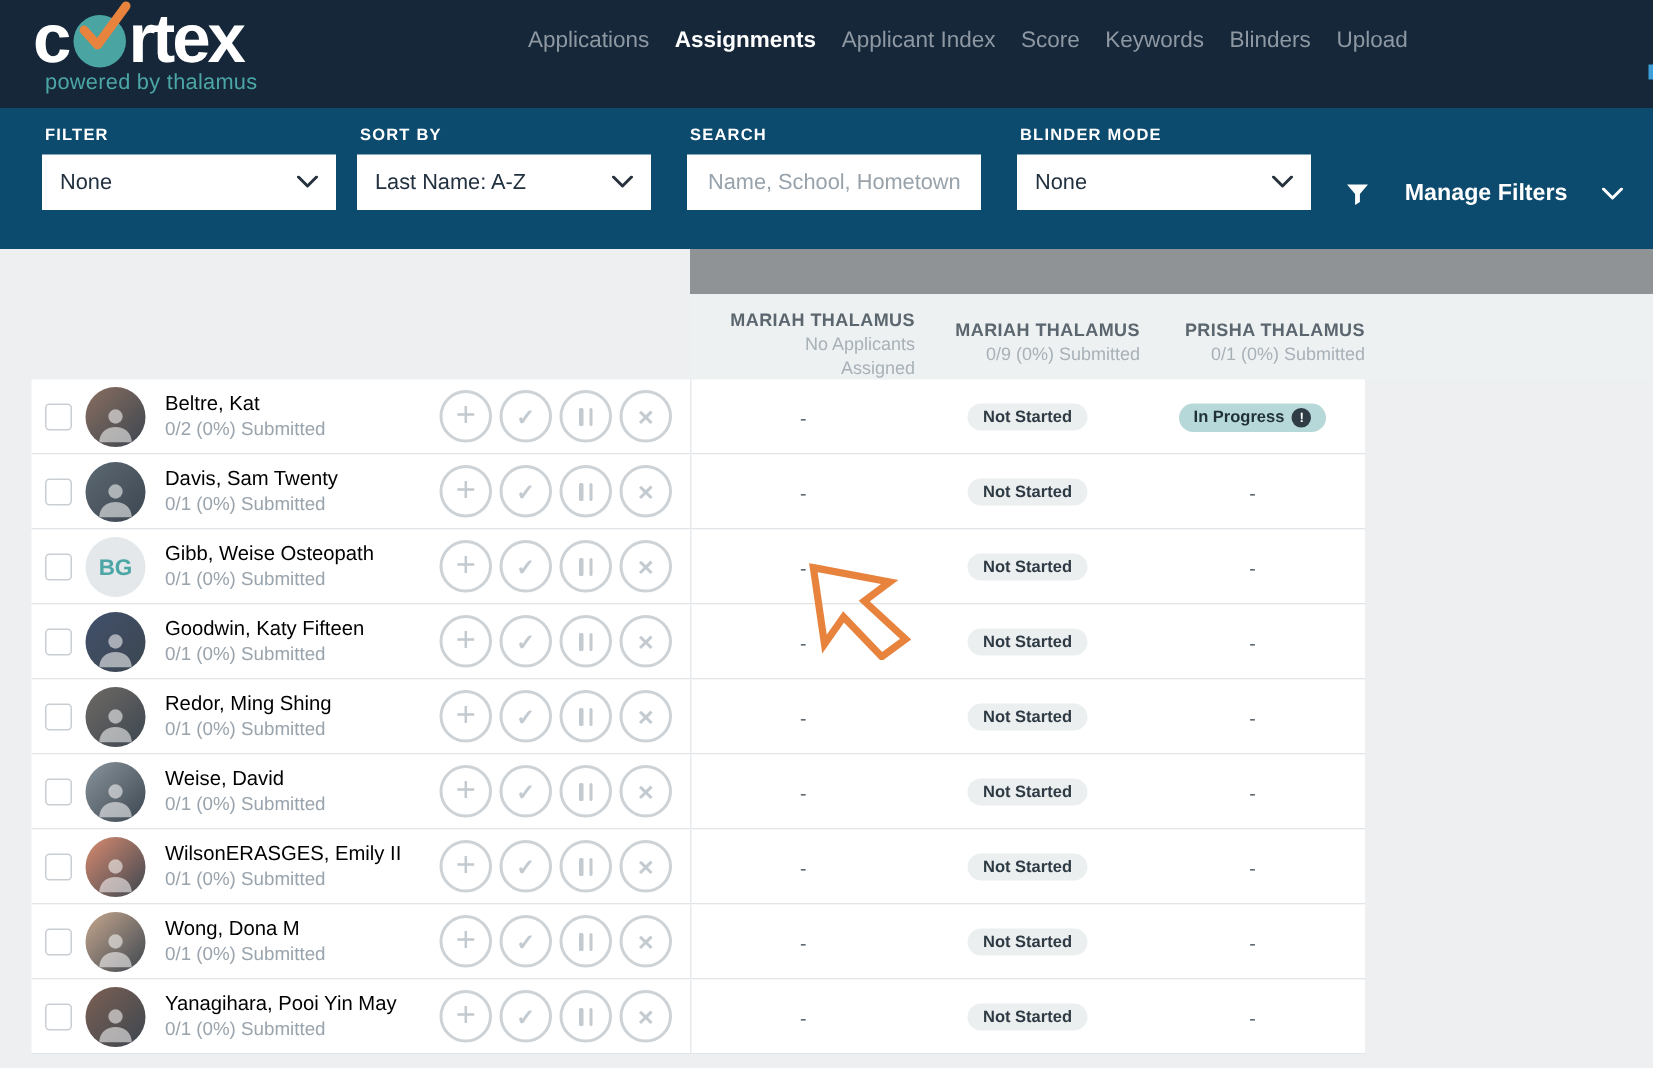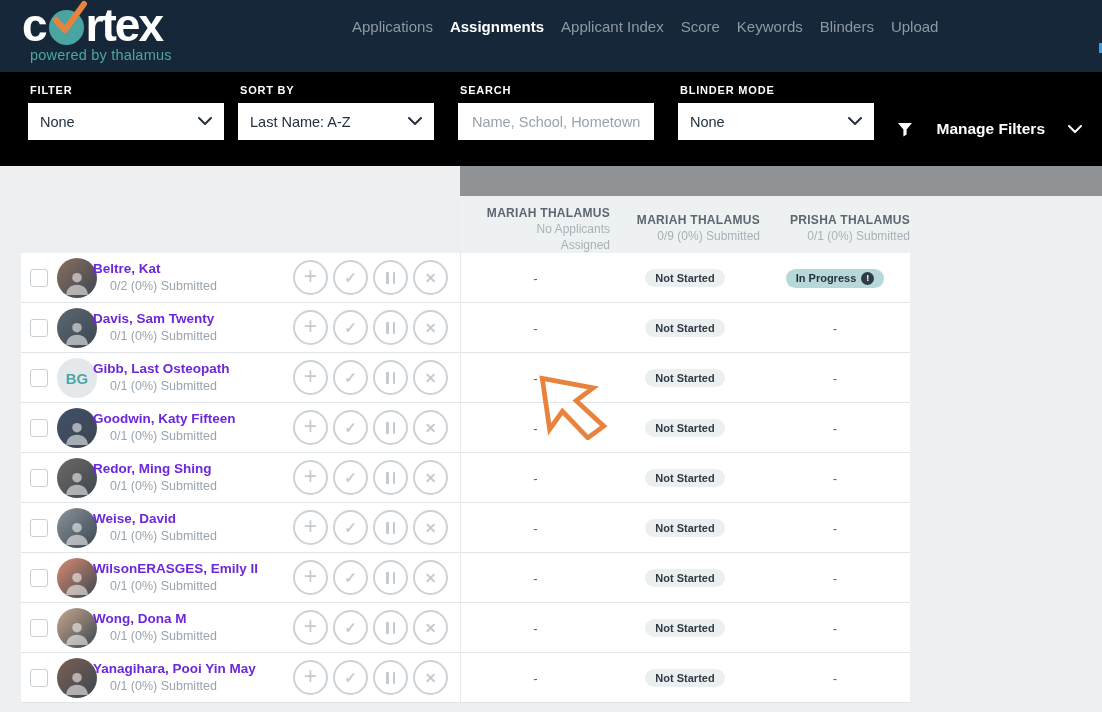--- a/index.html
+++ b/index.html
@@ -13,21 +13,21 @@
   .logo .o-mark{position:relative;width:35px;height:35px;margin:4px 2px 0 3px;border-radius:50%;
         background:#4aa5a2;flex:none;}
   .logo .o-mark svg{position:absolute;left:3px;top:-8px;overflow:visible;}
   .tagline{position:absolute;left:30px;top:47px;color:#4ba6a5;font-size:14.5px;letter-spacing:.2px;}
   .nav-menu{position:absolute;left:352px;top:18px;display:flex;gap:17px;align-items:center;}
   .nav-item{font-size:15px;color:#8e98a2;cursor:pointer;white-space:nowrap;}
   .nav-item.active{color:#ffffff;font-weight:bold;}
   .edge-sliver{position:absolute;left:1099px;top:43px;width:3px;height:10px;background:#3f9fd8;}
 
   
-  .filterbar{position:absolute;left:0;top:72px;width:1102px;height:94px;background:#000000;}
+  .filterbar{position:absolute;left:0;top:72px;width:1102px;height:94px;background:#0c4a6e;}
   .fgroup{position:absolute;top:12px;width:196px;}
   .flabel{color:#ffffff;font-size:11px;font-weight:bold;letter-spacing:.8px;margin:0 0 7px 2px;}
   .control{width:196px;height:37px;background:#fff;border-radius:0;display:flex;align-items:center;
            justify-content:space-between;padding:0 12px;font-size:14.5px;color:#22313f;cursor:pointer;}
   .control input{border:none;outline:none;width:100%;font-size:14.5px;color:#22313f;background:transparent;}
   .control input::placeholder{color:#98a2ab;}
   .manage{position:absolute;right:10px;top:42px;display:flex;align-items:center;gap:23px;color:#fff;
           font-size:15.5px;font-weight:bold;cursor:pointer;padding:6px 10px;}
 
   
@@ -51,21 +51,21 @@
 
   
   .rows{position:absolute;left:0;top:87px;width:1102px;}
   .row{position:relative;margin-left:21px;width:889px;height:50px;background:#fff;
        border-bottom:1px solid #e2e5e7;}
   .row .rcheck{position:absolute;left:9px;top:16px;}
   .avatar{position:absolute;left:36px;top:5px;width:40px;height:40px;border-radius:50%;overflow:hidden;
           display:flex;align-items:center;justify-content:center;}
   .avatar.initials{font-size:15px;font-weight:bold;}
   .avatar svg{margin-top:8px;}
-  .nm{position:absolute;left:72px;top:8px;font-size:13.5px;color:#6d28d9;cursor:pointer;white-space:nowrap;font-weight:bold;}
+  .nm{position:absolute;left:89px;top:8px;font-size:13.5px;color:#000000;cursor:pointer;white-space:nowrap;}
   .sub{position:absolute;left:89px;top:26px;font-size:12.5px;color:#9aa4ad;white-space:nowrap;}
   .iconset{position:absolute;left:272px;top:7px;display:flex;gap:5px;}
   .cicon{width:35px;height:35px;border:2px solid #ccd2d6;border-radius:50%;color:#c3cad0;
          display:flex;align-items:center;justify-content:center;cursor:pointer;background:#fff;}
   .cicon.plus{font-size:23px;font-weight:300;padding-bottom:3px;}
   .cicon.check{font-size:15px;font-weight:bold;}
   .cicon.close{font-size:14px;font-weight:bold;}
   .pausebars{display:flex;gap:4px;}
   .pausebars i{display:block;width:2.5px;height:12px;background:#c3cad0;border-radius:1px;}
   .cell{position:absolute;top:0;width:150px;height:50px;display:flex;align-items:center;justify-content:center;}
@@ -247,21 +247,21 @@
           </div>
           <div class="cell c2">
             <span class="dash">-</span>
           </div>
         </div>
         <div class="row">
           <div class="rcheck">
             <div class="checkbox"></div>
           </div>
           <div class="avatar initials" style="background: rgb(228, 232, 234); color: rgb(75, 166, 165);">BG</div>
-          <div class="nm">Gibb, Last Osteopath</div>
+          <div class="nm">Gibb, Weise Osteopath</div>
           <div class="sub">0/1 (0%) Submitted</div>
           <div class="iconset">
             <div class="cicon plus">+</div>
             <div class="cicon check">✓</div>
             <div class="cicon pause">
               <span class="pausebars">
                 <i></i>
                 <i></i>
               </span>
             </div>

